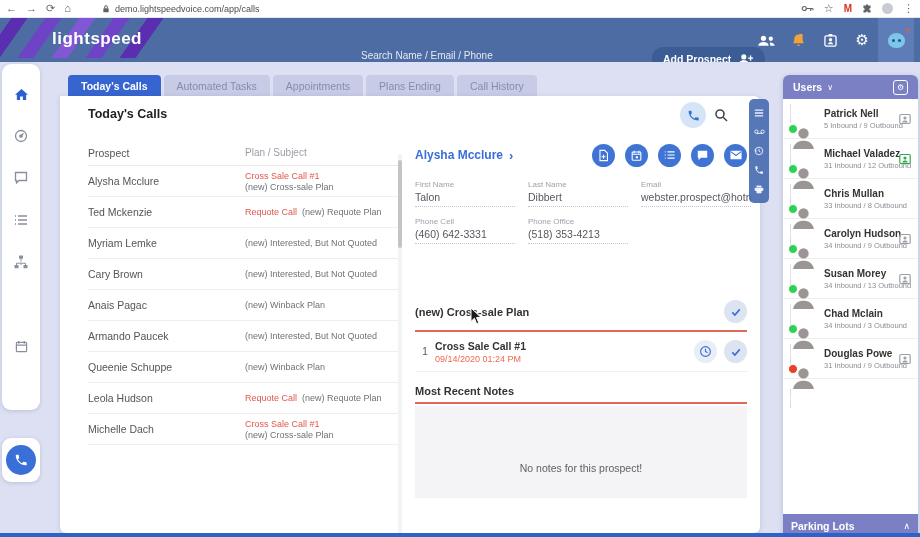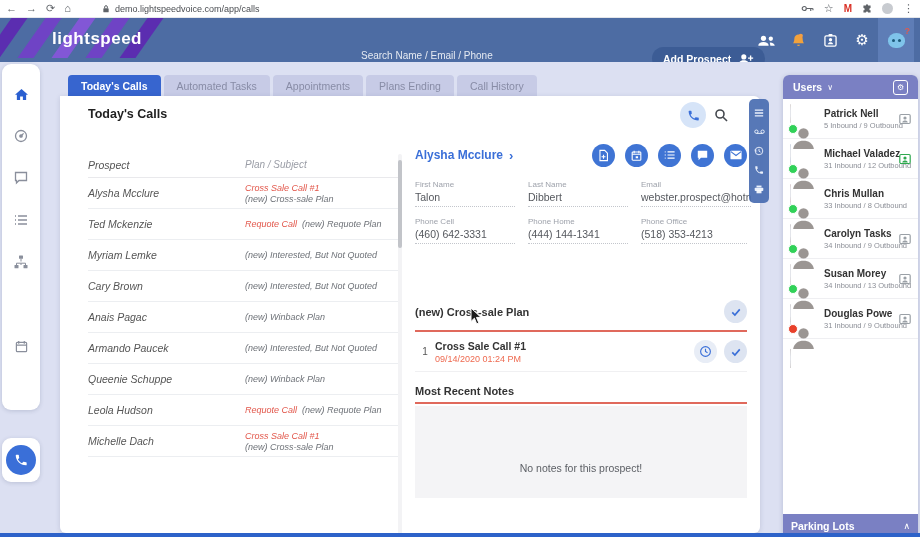--- a/index.html
+++ b/index.html
@@ -44,21 +44,21 @@
   .tab { height:21px; padding:0 13px; display:flex; align-items:center; font-size:10.5px; border-radius:4px 4px 0 0; background:#c7cbe6; color:#888ca6; cursor:pointer; white-space:nowrap; }
   .tab.active { background:#3765cf; color:#fff; font-weight:bold; }
 
   
   #main-card { position:absolute; left:60px; top:96px; width:700px; height:437px; background:#fff; border-radius:0 6px 6px 6px; box-shadow:0 1px 5px rgba(40,50,90,.15); }
   #card-title { position:absolute; left:28px; top:11px; font-size:12.5px; font-weight:bold; color:#222; }
   #card-phone-btn { position:absolute; left:620px; top:6px; width:26px; height:26px; border-radius:50%; background:#d6e4f8; border:none; display:flex; align-items:center; justify-content:center; color:#3a6fd8; cursor:pointer; }
   #card-search-btn { position:absolute; left:654px; top:11px; width:16px; height:16px; background:none; border:none; color:#44484e; cursor:pointer; padding:0; }
 
   
-  #call-table { position:absolute; left:28px; top:56px; width:310px;font-style:italic; }
+  #call-table { position:absolute; left:28px; top:44px; width:310px; }
   .t-head { display:flex; height:26px; align-items:center; color:#9a9da6; font-size:10px; border-bottom:1px solid #e9e9ec; }
   .t-row { display:flex; min-height:31px; align-items:center; border-bottom:1px solid #eceef1; cursor:pointer; padding:3px 0; }
   .col-name { flex:0 0 157px; font-size:10.5px; color:#555; }
   .col-plan { flex:1; display:flex; flex-wrap:wrap; gap:1px 5px; font-size:9px; color:#6e7278; align-items:center; }
   .call-red { color:#e2574b; max-width:92px; }
   .call-red:empty { display:none; }
   #table-scroll-track { position:absolute; left:338px; top:58px; width:4px; height:386px; background:#f3f3f5; border-radius:2px; }
   #table-scroll-thumb { position:absolute; left:0; top:6px; width:4px; height:88px; background:#c2c4c9; border-radius:2px; }
 
   
@@ -390,24 +390,20 @@
           <label>Email</label>
           <div class="fval">webster.prospect@hotn</div>
         </div>
     </div>
     <div class="f-grid3">
       <div class="field">
           <label>Phone Cell</label>
           <div class="fval">(460) 642-3331</div>
         </div>
       <div class="field">
-          <label>Phone Home</label>
-          <div class="fval">(444) 144-1341</div>
-        </div>
-      <div class="field">
           <label>Phone Office</label>
           <div class="fval">(518) 353-4213</div>
         </div>
     </div>
 
     <div class="plan-head">
       <span class="plan-title">(new) Cross-sale Plan</span>
       <button class="round-btn" style="margin-left:auto;">
           <svg width="12" height="12" viewBox="0 0 16 16" fill="none" stroke="currentColor" stroke-width="2.2">
             <path d="M3 8.5l3.5 3.5L13 4.5"></path>
@@ -526,21 +522,21 @@
         <div class="user-name">Chris Mullan</div>
         <div class="user-stats">33 Inbound / 8 Outbound</div>
       </span>
   </div>
   <div class="user-item">
     <span class="avatar-wrap"><span class="avatar" style="background: rgb(138, 111, 99);"><svg width="27" height="27" viewBox="0 0 26 26">
             <circle cx="13" cy="10" r="5" fill="rgba(55,45,40,.5)"></circle>
             <path d="M3 25c1-5.5 5-8 10-8s9 2.5 10 8z" fill="rgba(55,45,40,.5)"></path>
           </svg></span><span class="status-dot" style="background: rgb(49, 209, 88);"></span></span>
     <span class="user-txt">
-        <div class="user-name">Carolyn Tasks</div>
+        <div class="user-name">Carolyn Hudson</div>
         <div class="user-stats">34 Inbound / 9 Outbound</div>
       </span>
     <span class="user-badge" style="color: rgb(154, 160, 166);">
         <svg width="12" height="12" viewBox="0 0 12 12" fill="currentColor">
           <rect x="0.8" y="1.5" width="10.4" height="9" rx="1.2" fill="none" stroke="currentColor" stroke-width="1.2"></rect>
           <circle cx="6" cy="5" r="1.6"></circle>
           <path d="M3.2 9.5c.4-1.4 1.5-2 2.8-2s2.4.6 2.8 2z"></path>
         </svg>
       </span>
   </div>
@@ -555,20 +551,30 @@
       </span>
     <span class="user-badge" style="color: rgb(154, 160, 166);">
         <svg width="12" height="12" viewBox="0 0 12 12" fill="currentColor">
           <rect x="0.8" y="1.5" width="10.4" height="9" rx="1.2" fill="none" stroke="currentColor" stroke-width="1.2"></rect>
           <circle cx="6" cy="5" r="1.6"></circle>
           <path d="M3.2 9.5c.4-1.4 1.5-2 2.8-2s2.4.6 2.8 2z"></path>
         </svg>
       </span>
   </div>
   <div class="user-item">
+    <span class="avatar-wrap"><span class="avatar" style="background: rgb(176, 176, 176);"><svg width="27" height="27" viewBox="0 0 26 26">
+            <circle cx="13" cy="10" r="5" fill="rgba(55,45,40,.5)"></circle>
+            <path d="M3 25c1-5.5 5-8 10-8s9 2.5 10 8z" fill="rgba(55,45,40,.5)"></path>
+          </svg></span><span class="status-dot" style="background: rgb(49, 209, 88);"></span></span>
+    <span class="user-txt">
+        <div class="user-name">Chad Mclain</div>
+        <div class="user-stats">34 Inbound / 3 Outbound</div>
+      </span>
+  </div>
+  <div class="user-item">
     <span class="avatar-wrap"><span class="avatar" style="background: rgb(154, 133, 119);"><svg width="27" height="27" viewBox="0 0 26 26">
             <circle cx="13" cy="10" r="5" fill="rgba(55,45,40,.5)"></circle>
             <path d="M3 25c1-5.5 5-8 10-8s9 2.5 10 8z" fill="rgba(55,45,40,.5)"></path>
           </svg></span><span class="status-dot" style="background: rgb(232, 64, 42);"></span></span>
     <span class="user-txt">
         <div class="user-name">Douglas Powe</div>
         <div class="user-stats">31 Inbound / 9 Outbound</div>
       </span>
     <span class="user-badge" style="color: rgb(154, 160, 166);">
         <svg width="12" height="12" viewBox="0 0 12 12" fill="currentColor">

